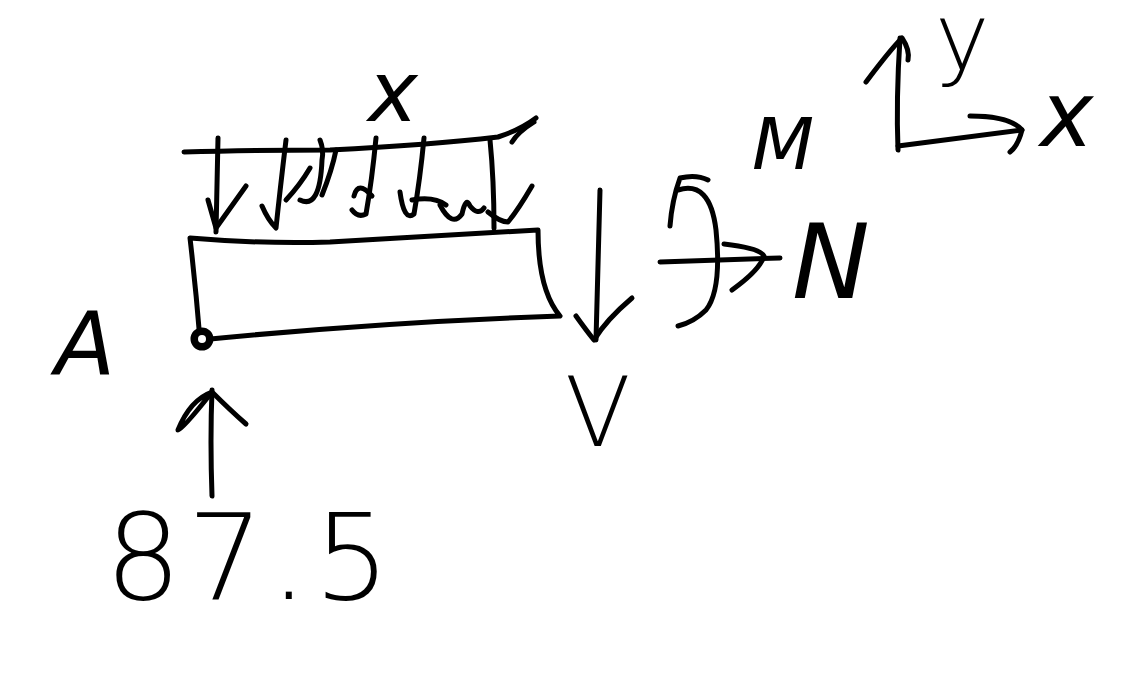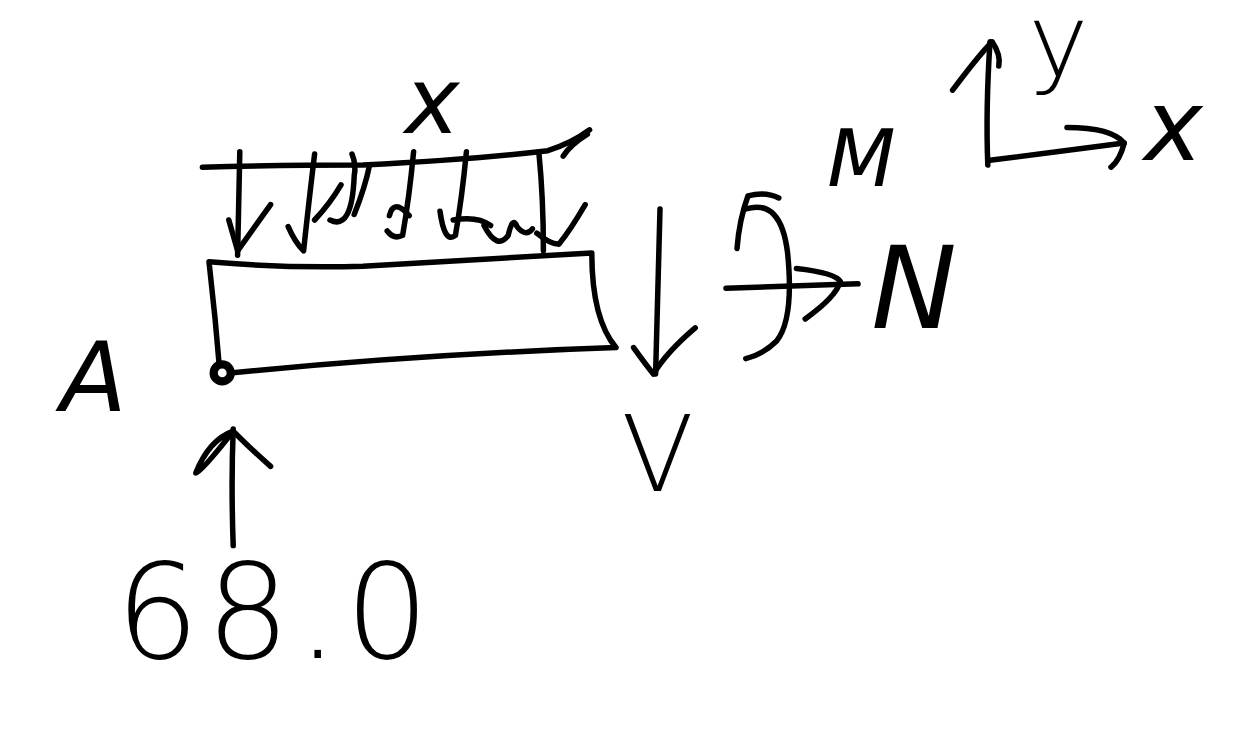--- a/index.html
+++ b/index.html
@@ -77,13 +77,13 @@
   </g>
 </svg>
 
 <div class="label lbl-A">A</div>
 <div class="label lbl-x-dist">x</div>
 <div class="label lbl-V">V</div>
 <div class="label lbl-M">M</div>
 <div class="label lbl-N">N</div>
 <div class="label lbl-y">y</div>
 <div class="label lbl-x-axis">x</div>
-<div class="label lbl-force">68.0</div>
+<div class="label lbl-force">87.5</div>
 
 </body></html>

